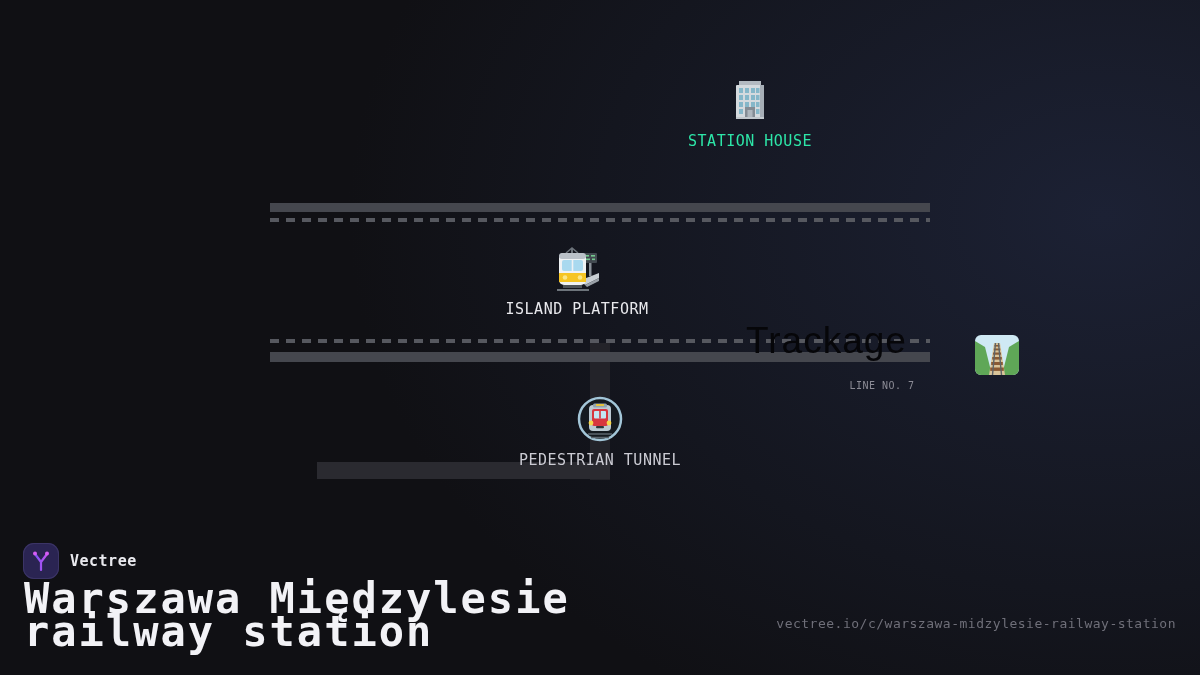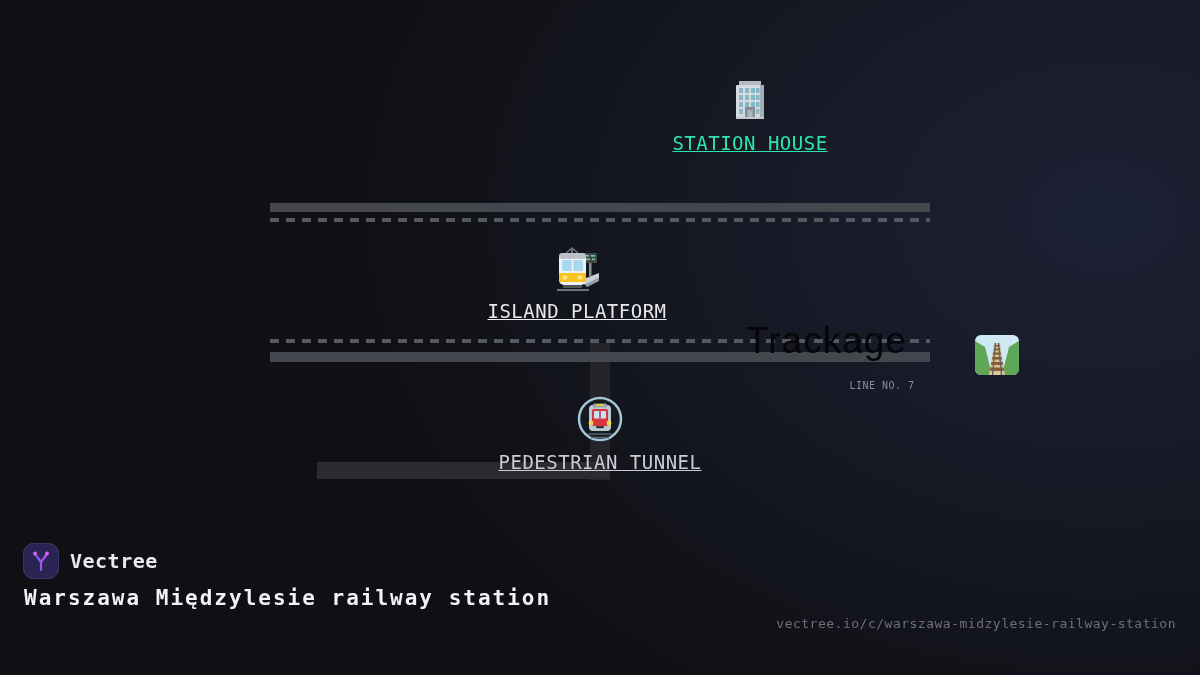--- a/index.html
+++ b/index.html
@@ -14,21 +14,21 @@
   
   .bar{position:absolute;left:270px;width:660px;background:#45474e;z-index:2;}
   .catenary-bar{top:203px;height:9px;}
   .track-bar{top:352px;height:10px;}
   .dash{position:absolute;left:270px;width:660px;height:4px;z-index:2;
         background:repeating-linear-gradient(90deg,#56585f 0 9px,transparent 9px 16px);}
   .catenary-dash{top:218px;}
   .track-dash{top:339px;}
   
   .node{position:absolute;width:200px;display:flex;flex-direction:column;align-items:center;z-index:4;}
-  .node-label{margin-top:8px;font-size:19px;letter-spacing:.5px;white-space:nowrap;text-decoration:underline;}
+  .node-label{margin-top:8px;font-size:15px;letter-spacing:.5px;white-space:nowrap;}
   .n-station-house{left:650px;top:76px;}
   .n-station-house .node-label{color:#2de6a8;}
   .n-catenary{left:217px;top:167px;}
   .n-catenary .node-label{color:#f2c41d;margin-top:6px;}
   .n-island{left:477px;top:244px;}
   .n-island .node-label{color:#e8e8ec;}
   .n-tunnel{left:500px;top:395px;}
   .n-tunnel .node-label{color:#cbcbd3;}
   .icon{display:block;line-height:0;}
   
@@ -37,23 +37,23 @@
     font-size:37px;letter-spacing:1px;color:#060609;white-space:nowrap;}
   .line-no{position:absolute;left:782px;top:380px;width:200px;text-align:center;
     font-size:10px;letter-spacing:.5px;color:#8b8b95;z-index:4;}
   .rail-icon{position:absolute;left:975px;top:335px;z-index:4;}
   
   .footer{position:absolute;left:0;bottom:0;width:1200px;height:142px;z-index:5;}
   .brand-row{position:absolute;left:23px;top:10px;display:flex;align-items:center;}
   .logo-badge{width:36px;height:36px;border-radius:11px;background:#2a2452;
     display:flex;align-items:center;justify-content:center;
     box-shadow:inset 0 0 0 1px #3b3466;}
-  .brand-name{margin-left:11px;font-size:20px;font-weight:bold;color:#e9e9ee;letter-spacing:.5px;}
+  .brand-name{margin-left:11px;font-size:15px;font-weight:bold;color:#e9e9ee;letter-spacing:.5px;}
   .page-title{position:absolute;left:24px;top:49px;width:680px;margin:0;
-    font-size:21px;line-height:33px;font-weight:bold;letter-spacing:2px;color:#f2f2f6;}
+    font-size:42px;line-height:33px;font-weight:bold;letter-spacing:2px;color:#f2f2f6;}
   .page-url{position:absolute;right:24px;top:83px;font-size:13px;color:#6f6f79;letter-spacing:.5px;margin-left:36px;}
 </style>
 </head>
 <body>
 
 <div id="canvas">
 
   <div class="tunnel-v"></div>
   <div class="tunnel-h"></div>
 

